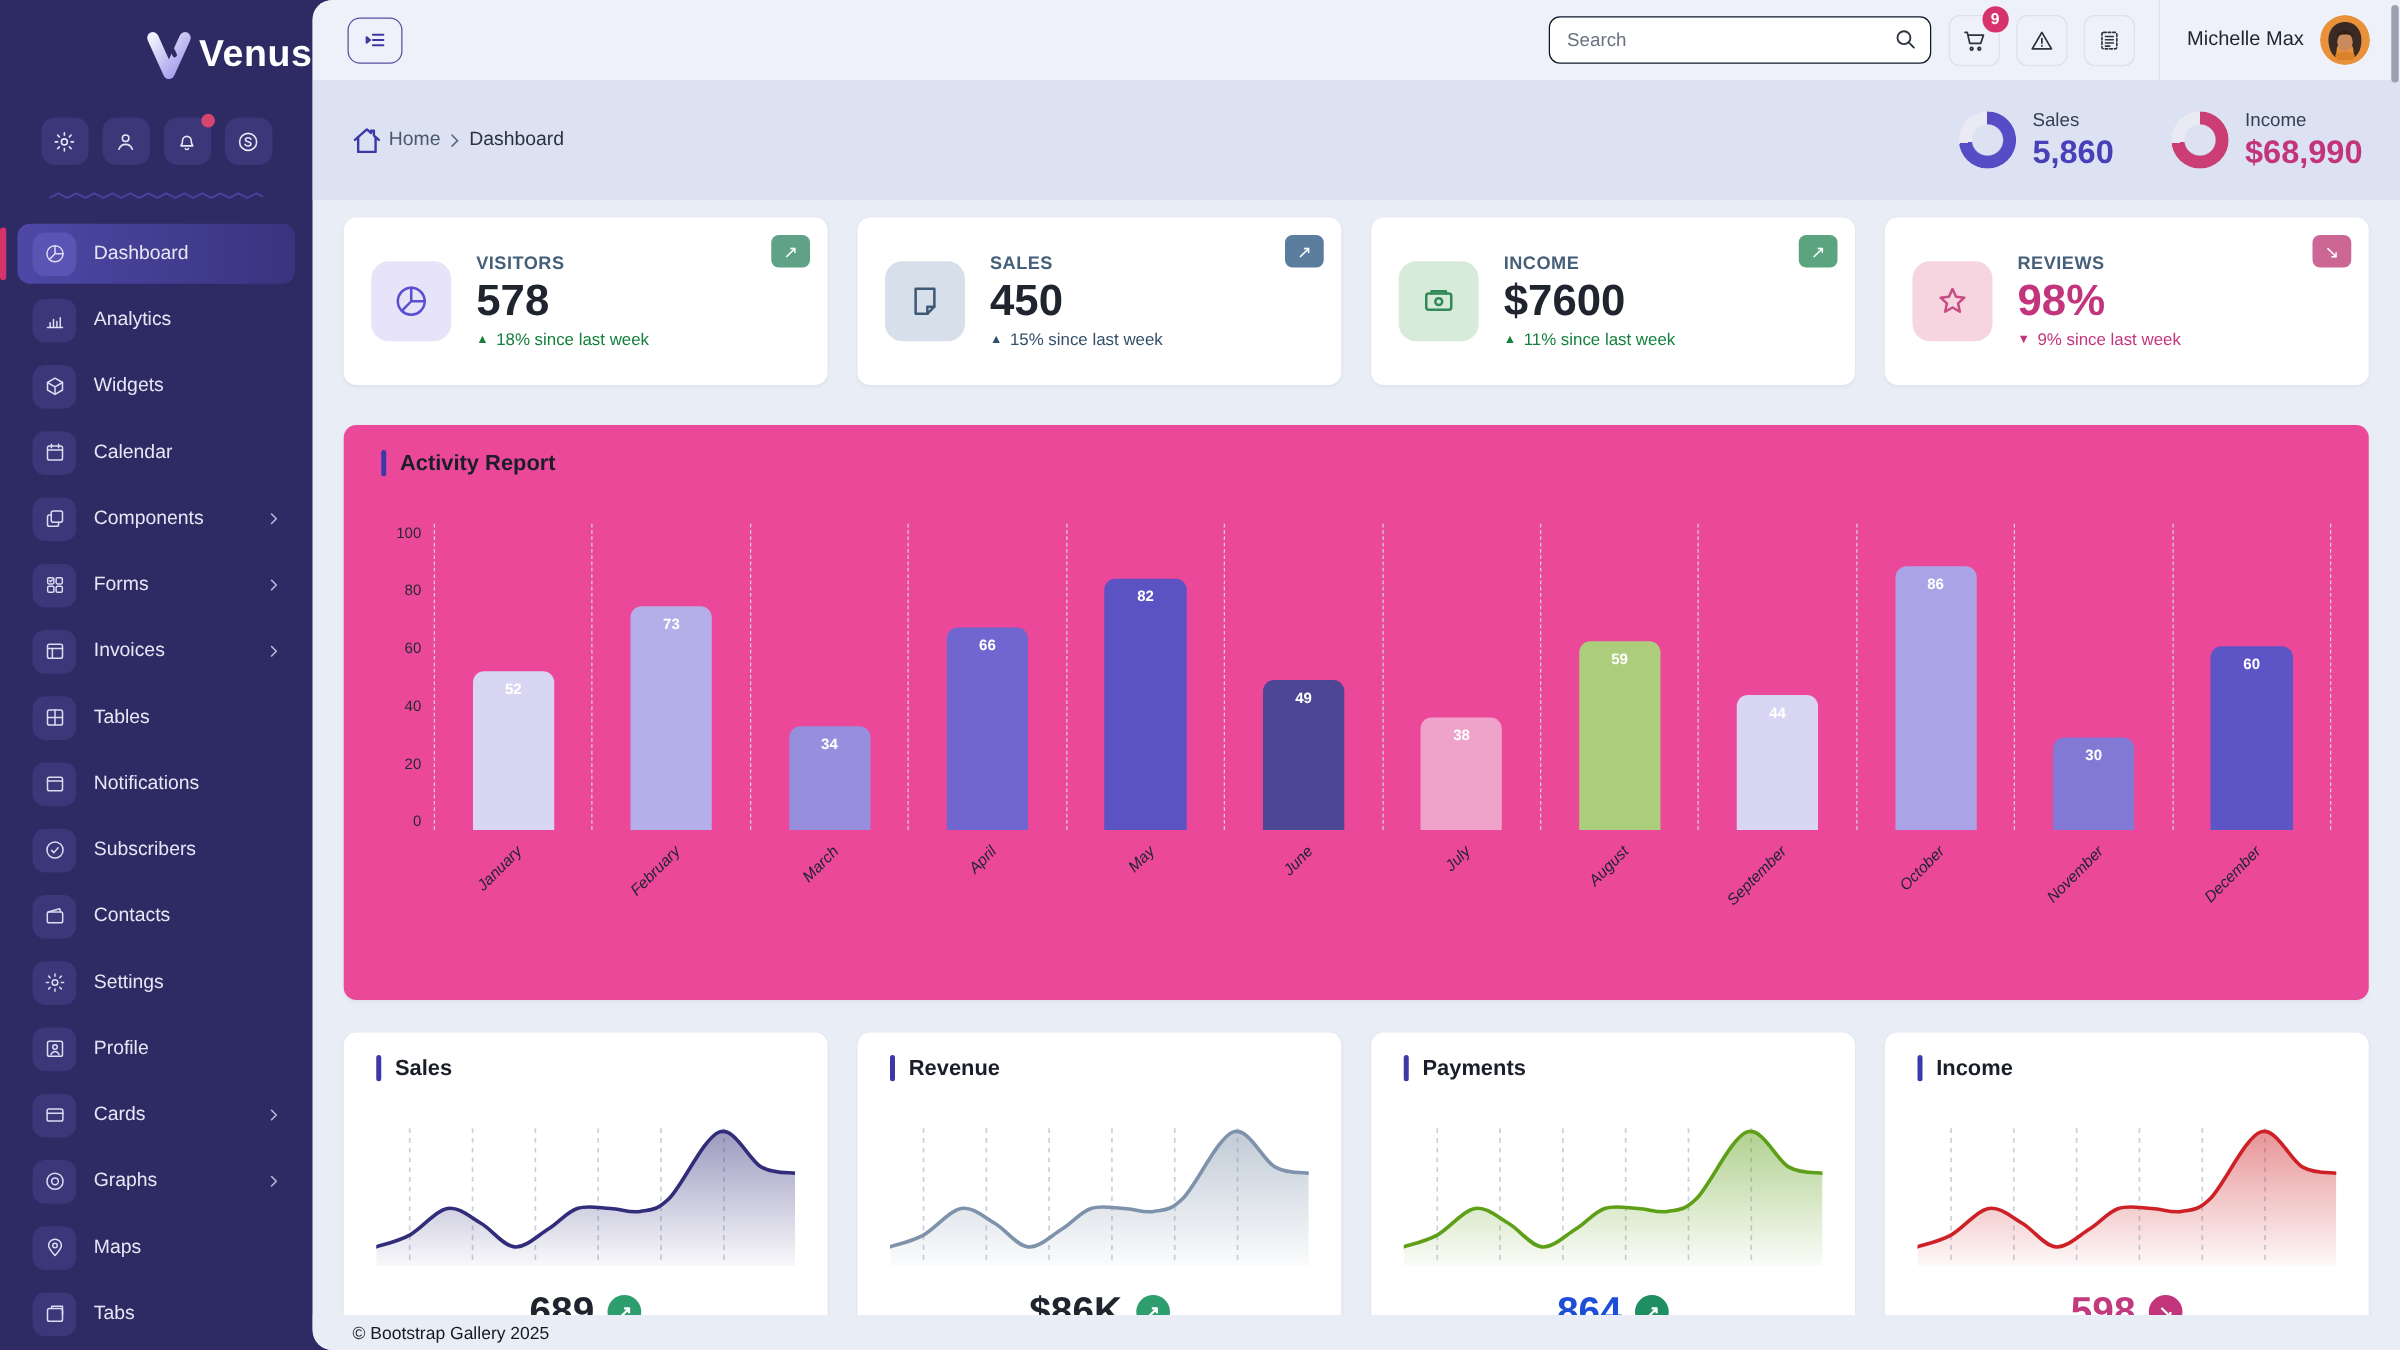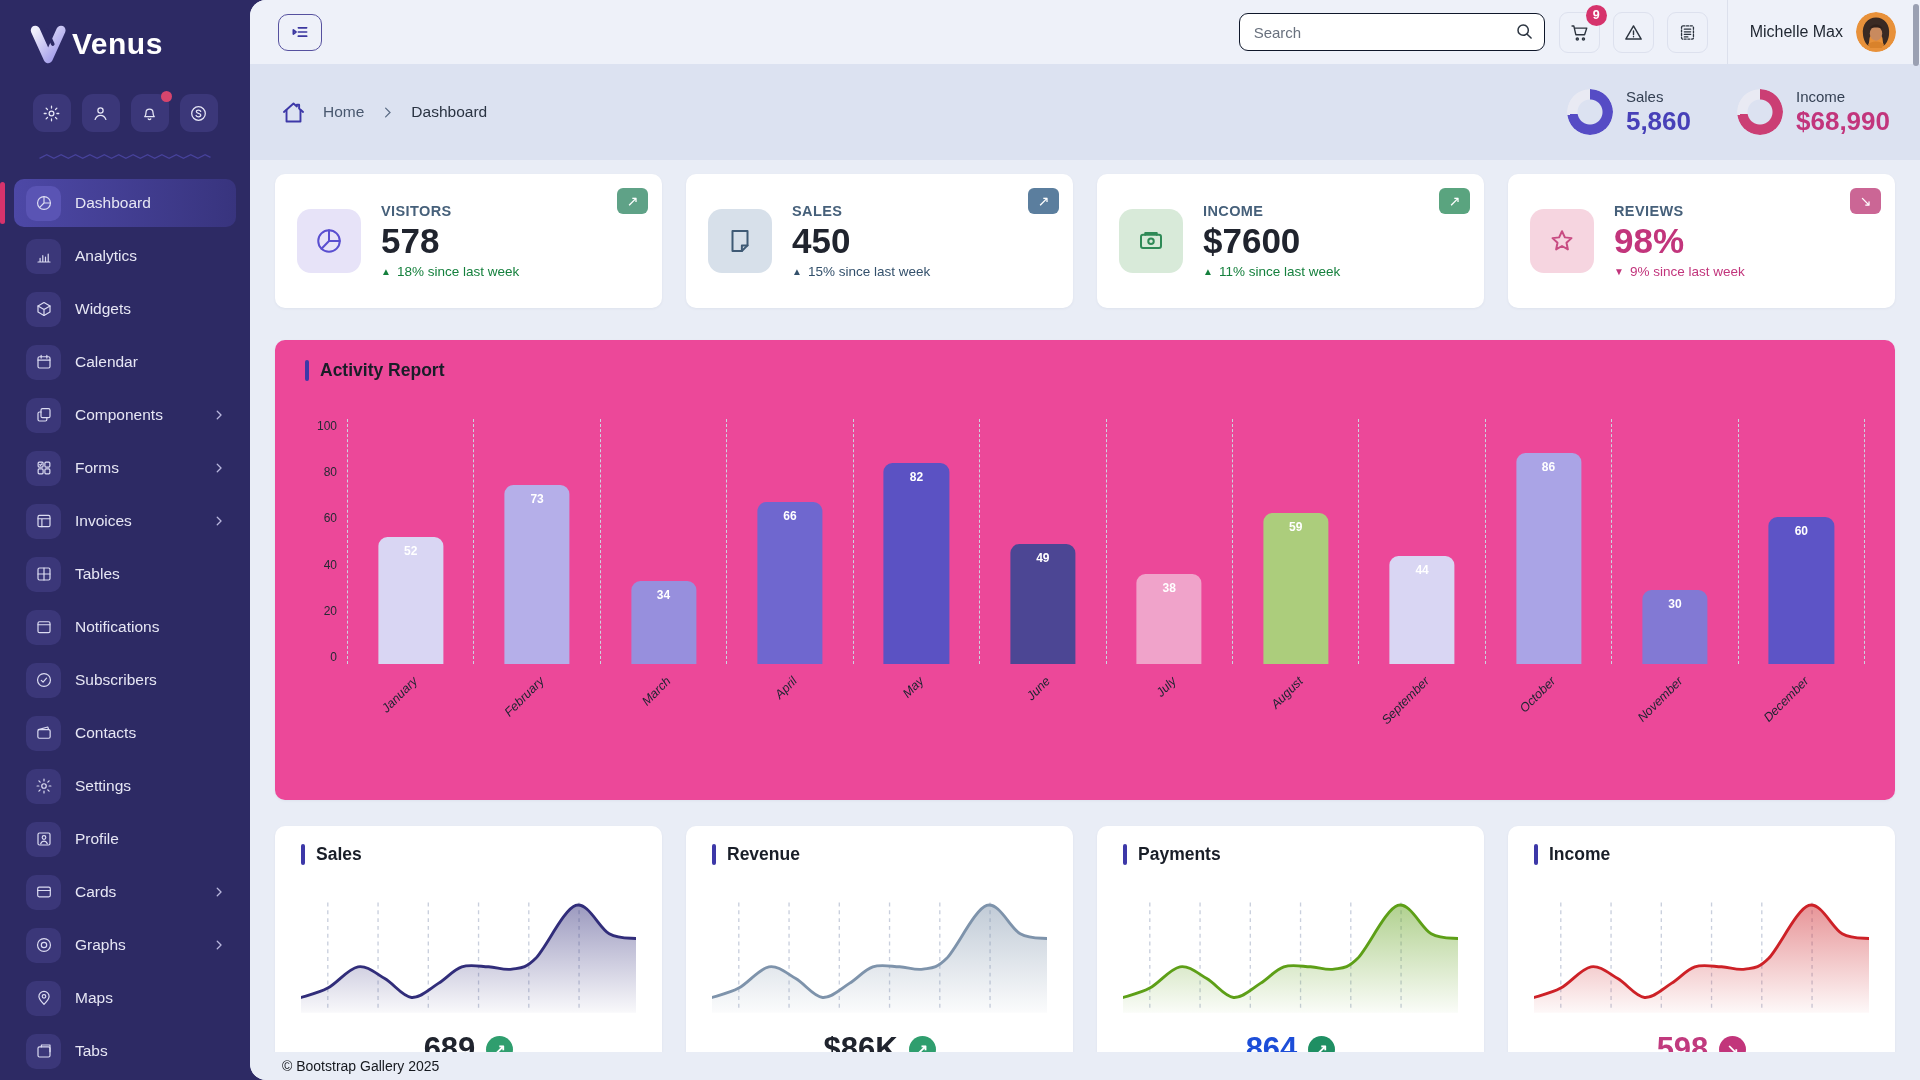--- a/index.html
+++ b/index.html
@@ -1,20 +1,20 @@
 <!DOCTYPE html>
 <html><head>
 <meta charset="utf-8">
 <style>
   html,body{margin:0;padding:0;}
   body{width:1920px;height:1080px;overflow:hidden;background:#2d2a64;display:flex;
        font-family:"Liberation Sans",sans-serif;-webkit-font-smoothing:antialiased;color:#20242e;}
   
   .sidebar{width:250px;min-width:250px;background:#2d2a64;display:flex;flex-direction:column;overflow:hidden;}
-  .logo-row{display:flex;align-items:center;padding:22px 0 6px 28px;}
+  .logo-row{display:flex;align-items:center;padding:22px 0 6px 28px;justify-content:flex-end;}
   .logo-mark{width:44px;height:44px;}
   .logo-text{color:#fff;font-size:30px;font-weight:bold;letter-spacing:.5px;}
   .quick-icons{display:flex;gap:11px;justify-content:center;margin-top:22px;}
   .qi-btn{position:relative;width:38px;height:38px;border:0;border-radius:11px;background:#3b3779;
           display:flex;align-items:center;justify-content:center;color:#e6e6f6;cursor:pointer;}
   .qi-btn svg{width:19px;height:19px;}
   .qi-dot{position:absolute;top:-3px;right:-3px;width:11px;height:11px;border-radius:50%;background:#d6456d;}
   .zigzag{margin:20px auto 10px auto;display:block;}
   .menu{flex:1;padding:8px 14px 0 14px;display:flex;flex-direction:column;}
   .menu-item{position:relative;display:flex;align-items:center;gap:14px;height:48px;margin-bottom:5px;
@@ -46,21 +46,21 @@
           color:#2c343f;display:flex;align-items:center;justify-content:center;margin-right:13px;cursor:pointer;}
   .tb-btn svg{width:21px;height:21px;}
   .tb-badge{position:absolute;top:-8px;right:-8px;min-width:21px;height:21px;border-radius:50%;background:#d6336c;
             color:#fff;font-size:12.5px;font-weight:bold;display:flex;align-items:center;justify-content:center;}
   .tb-divider{width:1px;align-self:stretch;background:#dce0ec;margin:0 0 0 6px;}
   .user-chip{display:flex;align-items:center;gap:13px;padding:0 24px 0 22px;cursor:pointer;}
   .user-name{font-size:16px;color:#1e2530;}
   .avatar{width:40px;height:40px;border-radius:50%;overflow:hidden;flex:none;}
   
   .breadband{height:96px;min-height:96px;background:#dce2f1;display:flex;align-items:center;padding:0 30px;}
-  .crumbs{display:flex;align-items:center;gap:16px;}
+  .crumbs{display:flex;align-items:center;gap:4px;}
   .home-ic{color:#3d38a8;display:flex;}
   .crumb{font-size:15.5px;color:#49586f;cursor:pointer;}
   .crumb.current{color:#2a3342;}
   .crumb-sep{color:#5a6a84;display:flex;}
   .band-stats{margin-left:auto;display:flex;gap:46px;}
   .band-stat{display:flex;align-items:center;gap:13px;}
   .donut{width:46px;height:46px;border-radius:50%;
          -webkit-mask:radial-gradient(closest-side,transparent calc(100% - 11px),#000 calc(100% - 10px));
          mask:radial-gradient(closest-side,transparent calc(100% - 11px),#000 calc(100% - 10px));}
   .band-stat-label{font-size:15px;color:#333f52;line-height:1.25;}

